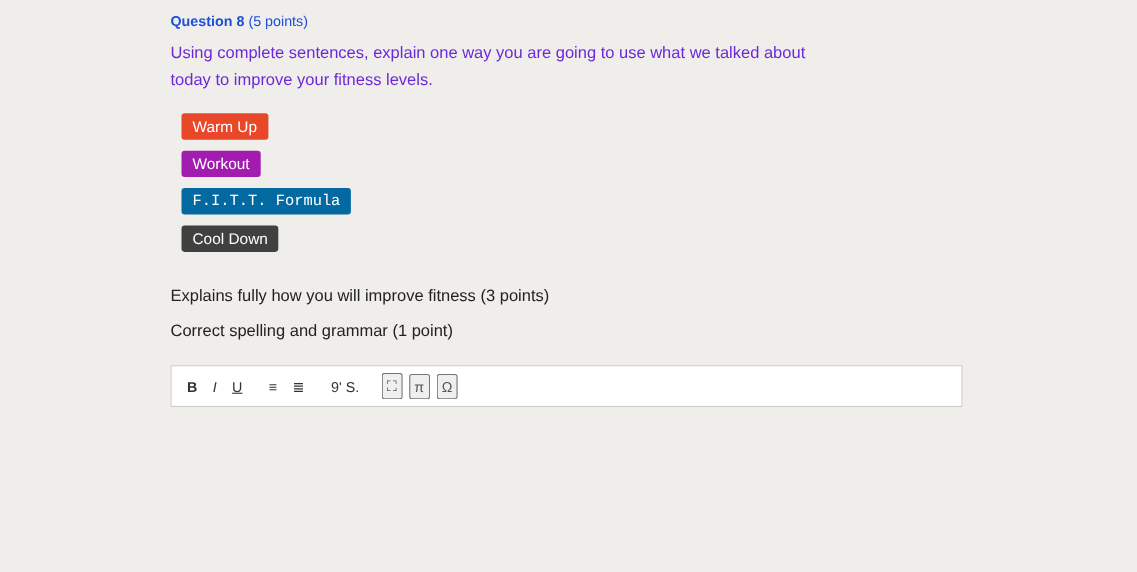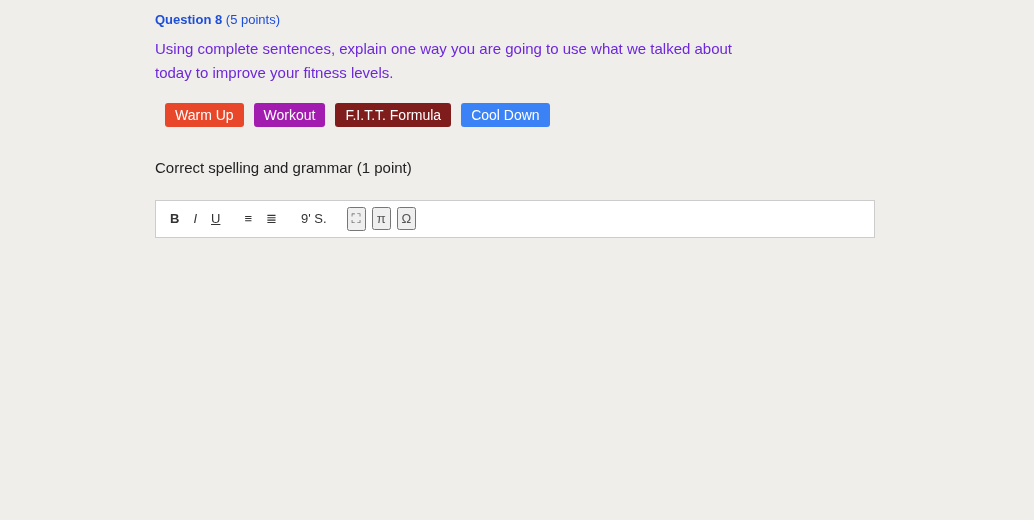--- a/index.html
+++ b/index.html
@@ -34,21 +34,21 @@
 
     .question-text {
       font-size: 15px;
       color: #6d28d9;
       line-height: 1.6;
       margin-bottom: 18px;
     }
 
     .tags-container {
       display: flex;
-      flex-direction: row;
+      flex-direction: column;
       gap: 10px;
       margin-left: 10px;
       margin-bottom: 30px;
     }
 
     .tag {
       display: inline-block;
       padding: 4px 10px;
       font-size: 14px;
       font-weight: 500;
@@ -59,25 +59,26 @@
 
     .tag-warm-up {
       background-color: #e8472a;
     }
 
     .tag-workout {
       background-color: #a21caf;
     }
 
     .tag-fitt {
-      background-color: #7f1d1d;
+      background-color: #0369a1;
+      font-family: Liberation Mono, monospace;
     }
 
     .tag-cool-down {
-      background-color: #3b82f6;
+      background-color: #404040;
       text-align: right;
     }
 
     .rubric-section {
       margin-bottom: 20px;
     }
 
     .rubric-item {
       font-size: 15px;
       color: #222;
@@ -147,20 +148,21 @@
   </div>
 
   <div class="tags-container">
     <span class="tag tag-warm-up">Warm Up</span>
     <span class="tag tag-workout">Workout</span>
     <span class="tag tag-fitt">F.I.T.T. Formula</span>
     <span class="tag tag-cool-down">Cool Down</span>
   </div>
 
   <div class="rubric-section">
+    <div class="rubric-item">Explains fully how you will improve fitness  (3 points)</div>
     <div class="rubric-item">Correct spelling and grammar (1 point)</div>
   </div>
 
   <div class="toolbar-container">
     <button class="toolbar-btn toolbar-btn-bold">B</button>
     <button class="toolbar-btn toolbar-btn-italic">I</button>
     <button class="toolbar-btn toolbar-btn-underline">U</button>
     <span class="toolbar-divider"> </span>
     <button class="toolbar-btn">≡</button>
     <button class="toolbar-btn">≣</button>

